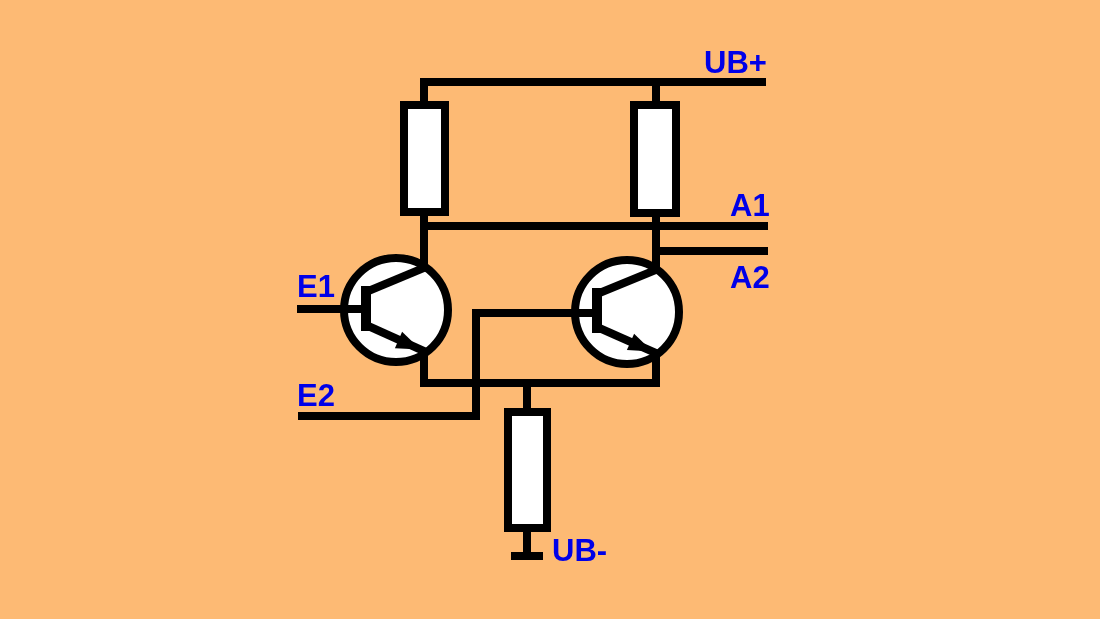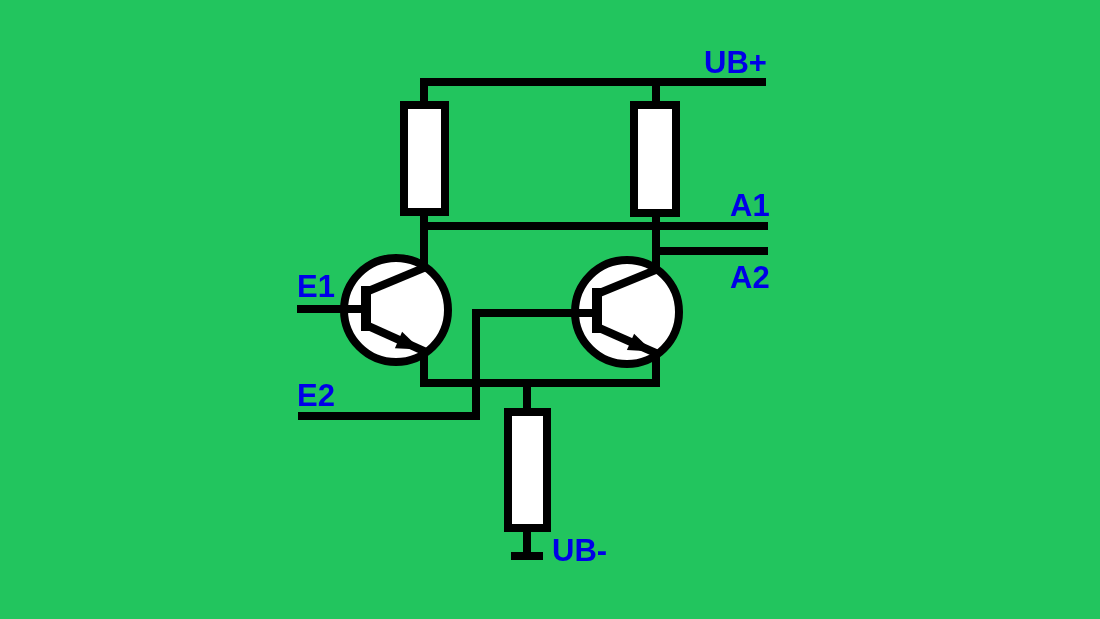--- a/index.html
+++ b/index.html
@@ -4,21 +4,21 @@
 <style>
   html, body {
     margin: 0;
     padding: 0;
     background: #ffffff;
   }
   .stage {
     position: relative;
     width: 1100px;
     height: 619px;
-    background: #22c55e;
+    background: #fdba74;
     overflow: hidden;
     font-family: "Liberation Sans", sans-serif;
   }
   svg.schematic {
     display: block;
     width: 1100px;
     height: 619px;
   }
   .wire {
     stroke: #000000;

